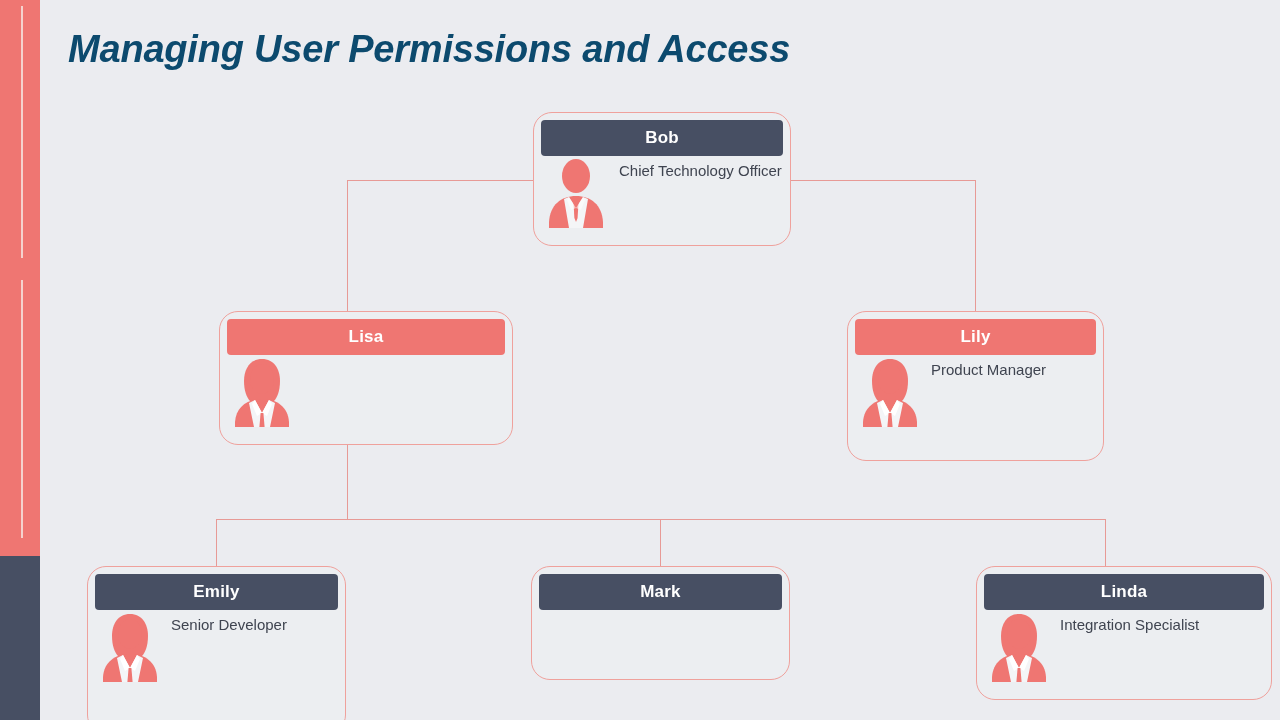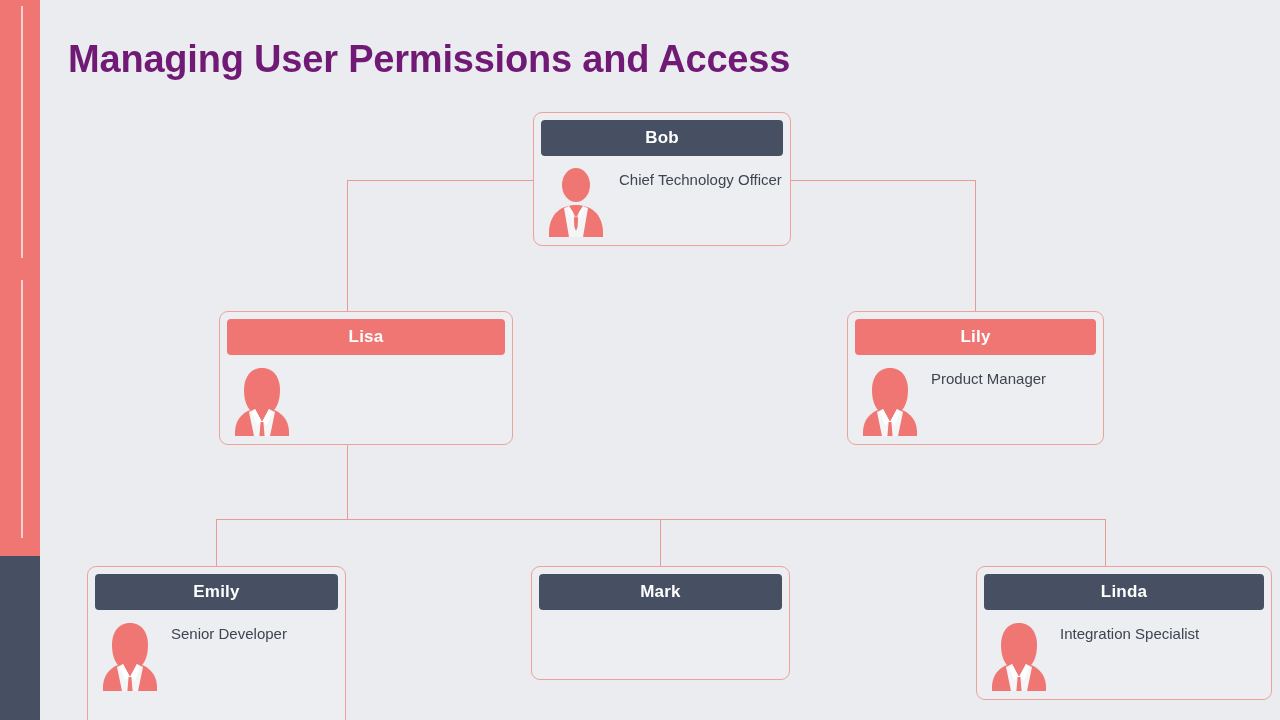--- a/index.html
+++ b/index.html
@@ -49,26 +49,27 @@
     left: 21px; top: 280px;
     width: 2px; height: 258px;
     background: #f6e3de;
     opacity: .85;
   }
 
   
   #page-title {
     position: absolute;
     left: 68px;
-    top: 38px;
+    top: 28px;
     font-size: 38px;
     font-weight: bold;
-    color: #701a75;
+    color: #0c4a6e;
     letter-spacing: -0.2px;
     white-space: nowrap;
+    font-style: italic;
   }
 
   
   #connectors {
     position: absolute;
     left: 0; top: 0;
     width: 1280px; height: 720px;
     z-index: 1;
   }
 
@@ -77,63 +78,62 @@
     position: absolute;
     left: 0; top: 0;
     width: 1280px; height: 720px;
     z-index: 3;
   }
   .node-card {
     position: absolute;
     box-sizing: border-box;
     background: #eceef1;
     border: 1px solid #efa19c;
-    border-radius: 9px;
+    border-radius: 19px;
     padding: 7px;
   }
   .node-header {
     box-sizing: border-box;
     height: 36px;
     border-radius: 4px;
     display: flex;
     align-items: center;
     justify-content: center;
     color: #ffffff;
     font-size: 17px;
     font-weight: bold;
     letter-spacing: .2px;
   }
   .node-header.dark  { background: #474f63; }
   .node-header.salmon{ background: #ef7672; }
 
   .node-body {
     display: flex;
     align-items: flex-start;
-    padding-top: 9px;
   }
   .node-avatar {
     flex: 0 0 auto;
     width: 62px;
     height: 72px;
     margin-left: 4px;
   }
   .node-avatar svg { display: block; width: 62px; height: 72px; }
   .node-role {
     flex: 1 1 auto;
     padding-left: 10px;
     padding-top: 6px;
     font-size: 15px;
     line-height: 18px;
     color: #3f4450;
   }
 
   
   #node-bob   { left: 533px; top: 112px; width: 258px; height: 134px; }
   #node-lisa  { left: 219px; top: 311px; width: 294px; height: 134px; }
-  #node-lily  { left: 847px; top: 311px; width: 257px; height: 134px; }
+  #node-lily  { left: 847px; top: 311px; width: 257px; height: 150px; }
   #node-emily { left: 87px;  top: 566px; width: 259px; height: 168px; }
   #node-mark  { left: 531px; top: 566px; width: 259px; height: 114px; }
   #node-linda { left: 976px; top: 566px; width: 296px; height: 134px; }
 
   #node-bob .node-role { padding-left: 12px; }
 </style>
 </head>
 <body>
 
 <div id="accent-bar">

